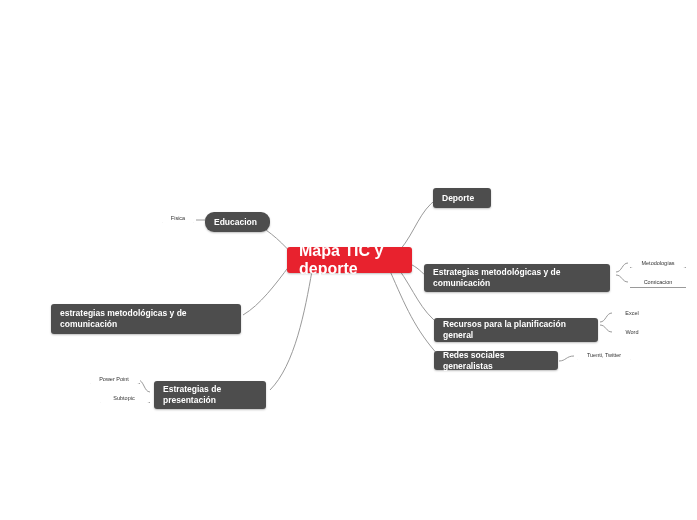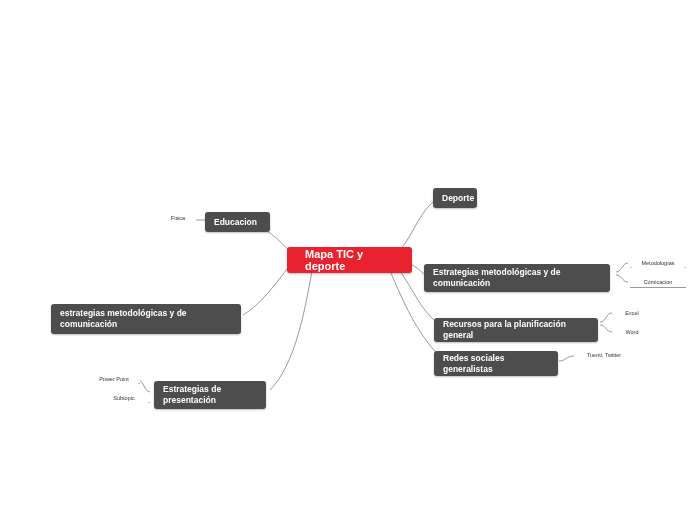--- a/index.html
+++ b/index.html
@@ -30,23 +30,23 @@
     position: absolute;
     box-sizing: border-box;
     display: flex;
     align-items: center;
     border-radius: 3px;
   }
   .node-root {
     background: #e8222e;
     color: #ffffff;
     font-weight: bold;
-    font-size: 11px;
+    font-size: 16px;
     justify-content: center;
-    padding: 0 18px;
+    padding: 0 12px;
     box-shadow: 0 1px 2px rgba(0,0,0,0.25);
   }
   .node-main {
     background: #4d4d4d;
     color: #ffffff;
     font-weight: bold;
     font-size: 8.5px;
     padding: 0 9px;
     line-height: 1.25;
     box-shadow: 0 1px 2px rgba(0,0,0,0.25);
@@ -89,29 +89,29 @@
   <div id="nodes">
       <div class="leaf-underline" style="left: 162px; top: 222px; width: 32px;"></div>
       <div class="leaf-underline" style="left: 630px; top: 267px; width: 56px;"></div>
       <div class="leaf-underline" style="left: 630px; top: 287px; width: 56px;"></div>
       <div class="leaf-underline" style="left: 616px; top: 317px; width: 32px;"></div>
       <div class="leaf-underline" style="left: 616px; top: 336px; width: 32px;"></div>
       <div class="leaf-underline" style="left: 577px; top: 359px; width: 54px;"></div>
       <div class="leaf-underline" style="left: 90px; top: 383px; width: 50px;"></div>
       <div class="leaf-underline" style="left: 100px; top: 402px; width: 50px;"></div>
       <div class="node node-root" style="left: 287px; top: 247px; width: 125px; height: 26px; background: rgb(232, 34, 46);">Mapa TIC y deporte</div>
-      <div class="node node-main" style="left: 433px; top: 188px; width: 44px; height: 20px; background: rgb(77, 77, 77);">Deporte</div>
+      <div class="node node-main" style="left: 433px; top: 188px; width: 58px; height: 20px; background: rgb(77, 77, 77);">Deporte</div>
       <div class="node node-main" style="left: 424px; top: 264px; width: 186px; height: 28px; background: rgb(77, 77, 77);">Estrategias metodológicas y de comunicación</div>
       <div class="node node-leaf" style="left: 630px; top: 257px; width: 56px; height: 11px;">Metodologías</div>
       <div class="node node-leaf" style="left: 630px; top: 276px; width: 56px; height: 11px;">Comicacion</div>
       <div class="node node-main" style="left: 434px; top: 318px; width: 164px; height: 24px; background: rgb(77, 77, 77);">Recursos para la planificación general</div>
       <div class="node node-leaf" style="left: 612px; top: 307px; width: 40px; height: 11px;">Excel</div>
       <div class="node node-leaf" style="left: 612px; top: 326px; width: 40px; height: 11px;">Word</div>
-      <div class="node node-main" style="left: 434px; top: 351px; width: 124px; height: 25px; background: rgb(77, 77, 77);">Redes sociales generalistas</div>
+      <div class="node node-main" style="left: 434px; top: 351px; width: 124px; height: 19px; background: rgb(77, 77, 77);">Redes sociales generalistas</div>
       <div class="node node-leaf" style="left: 575px; top: 349px; width: 58px; height: 11px;">Tuenti, Twitter</div>
-      <div class="node node-main" style="left: 205px; top: 212px; width: 65px; height: 20px; background: rgb(77, 77, 77);">Educacion</div>
+      <div class="node node-main" style="left: 205px; top: 212px; width: 65px; height: 20px; background: rgb(77, 77, 77); border-radius: 9px;">Educacion</div>
       <div class="node node-leaf" style="left: 160px; top: 212px; width: 36px; height: 11px;">Fisica</div>
       <div class="node node-main" style="left: 51px; top: 304px; width: 190px; height: 30px; background: rgb(77, 77, 77);">estrategias metodológicas y de comunicación</div>
       <div class="node node-main" style="left: 154px; top: 381px; width: 112px; height: 28px; background: rgb(77, 77, 77);">Estrategias de presentación</div>
       <div class="node node-leaf" style="left: 88px; top: 373px; width: 52px; height: 11px;">Power Point</div>
       <div class="node node-leaf" style="left: 98px; top: 392px; width: 52px; height: 11px;">Subtopic</div>
     </div>
 </div>
 
 </body></html>

